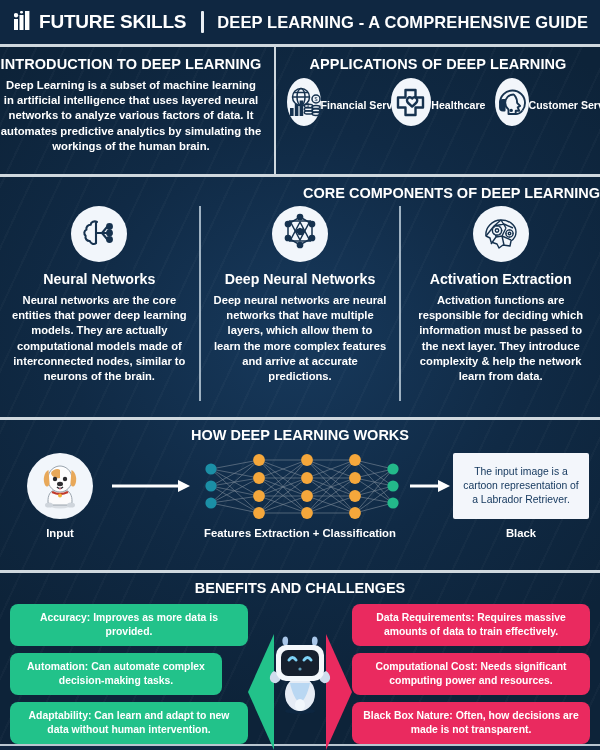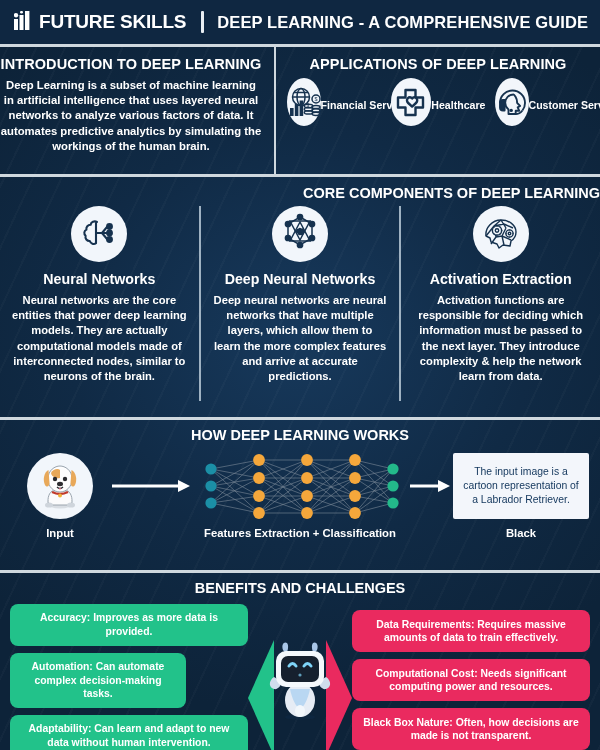--- a/index.html
+++ b/index.html
@@ -95,21 +95,21 @@
   .bc-wrap { display:flex; align-items:center; justify-content:center; padding:0 8px; }
   .bc-col { display:flex; flex-direction:column; gap:7px; width:238px; }
   .pill {
     color:#ffffff; font-size:10.4px; font-weight:bold; line-height:13.6px;
     text-align:center; padding:7px 10px; min-height:42px;
     display:flex; align-items:center; justify-content:center;
   }
   .pill.green { background:#22c28a; border-radius:8px; }
   .pill.pink  { background:#ea2a5f; border-radius:8px; }
   .bc-col.left  .pill:nth-child(1){ width:238px; }
-  .bc-col.left  .pill:nth-child(2){ width:176px; }
+  .bc-col.left  .pill:nth-child(2){ width:212px; }
   .bc-col.left  .pill:nth-child(3){ width:238px; }
   .bc-mid { width:104px; display:flex; align-items:center; justify-content:center; position:relative; }
 
   
   .footer {
     height:34px; flex:0 0 auto; background:#0f2741;
     display:flex; align-items:center; justify-content:center; gap:5px;
   }
 </style>
 </head>

